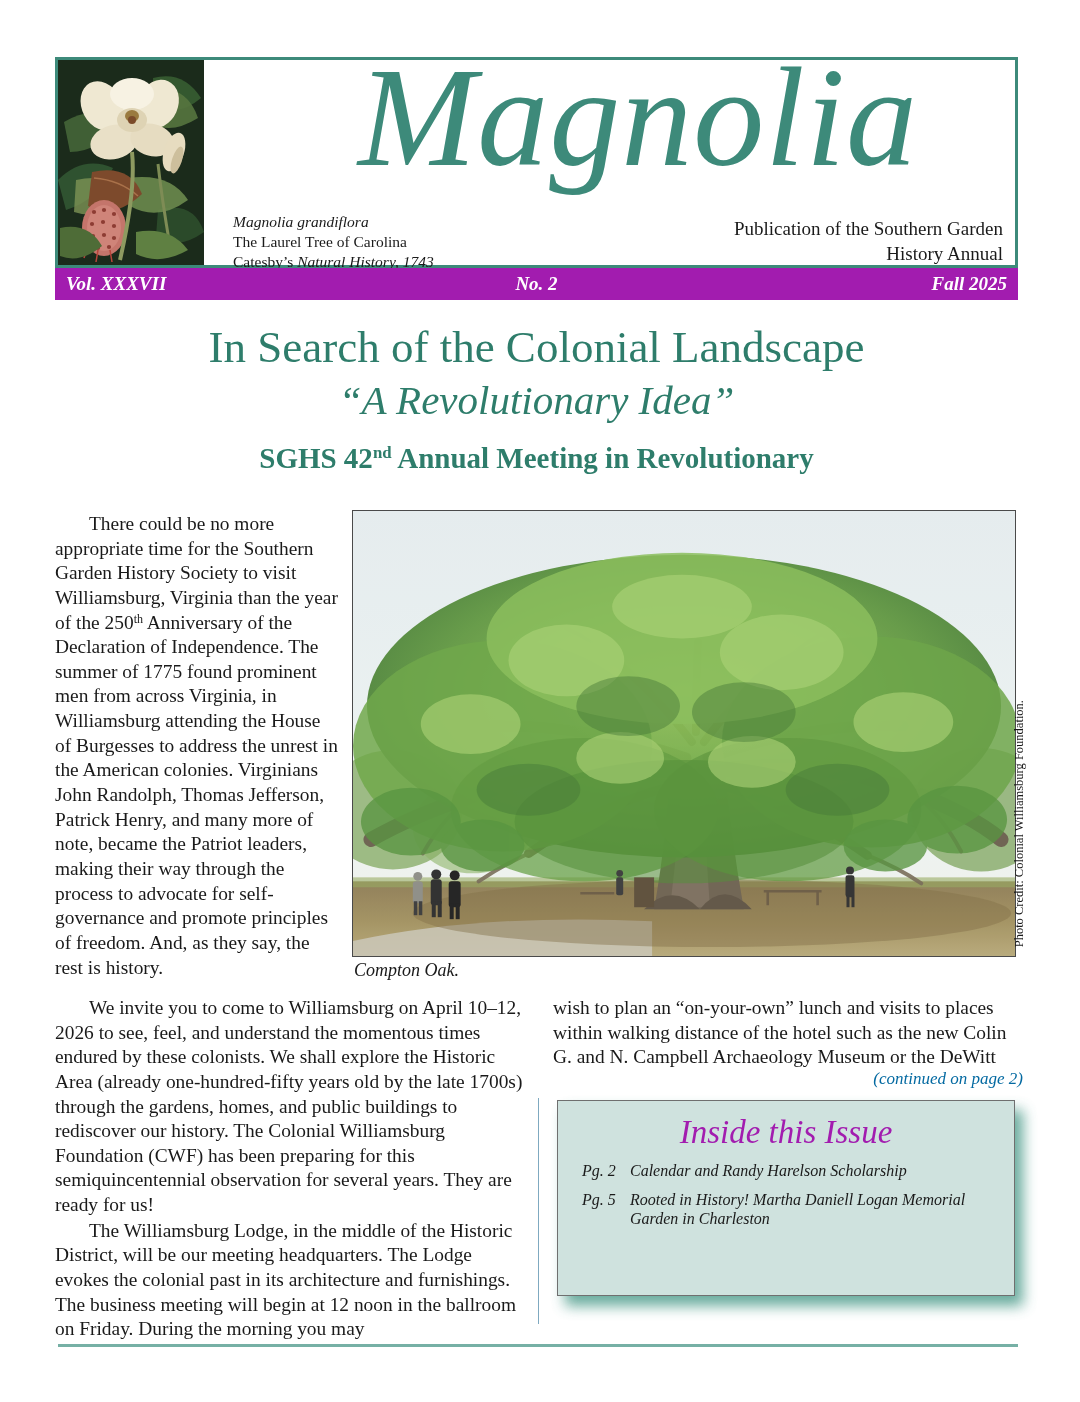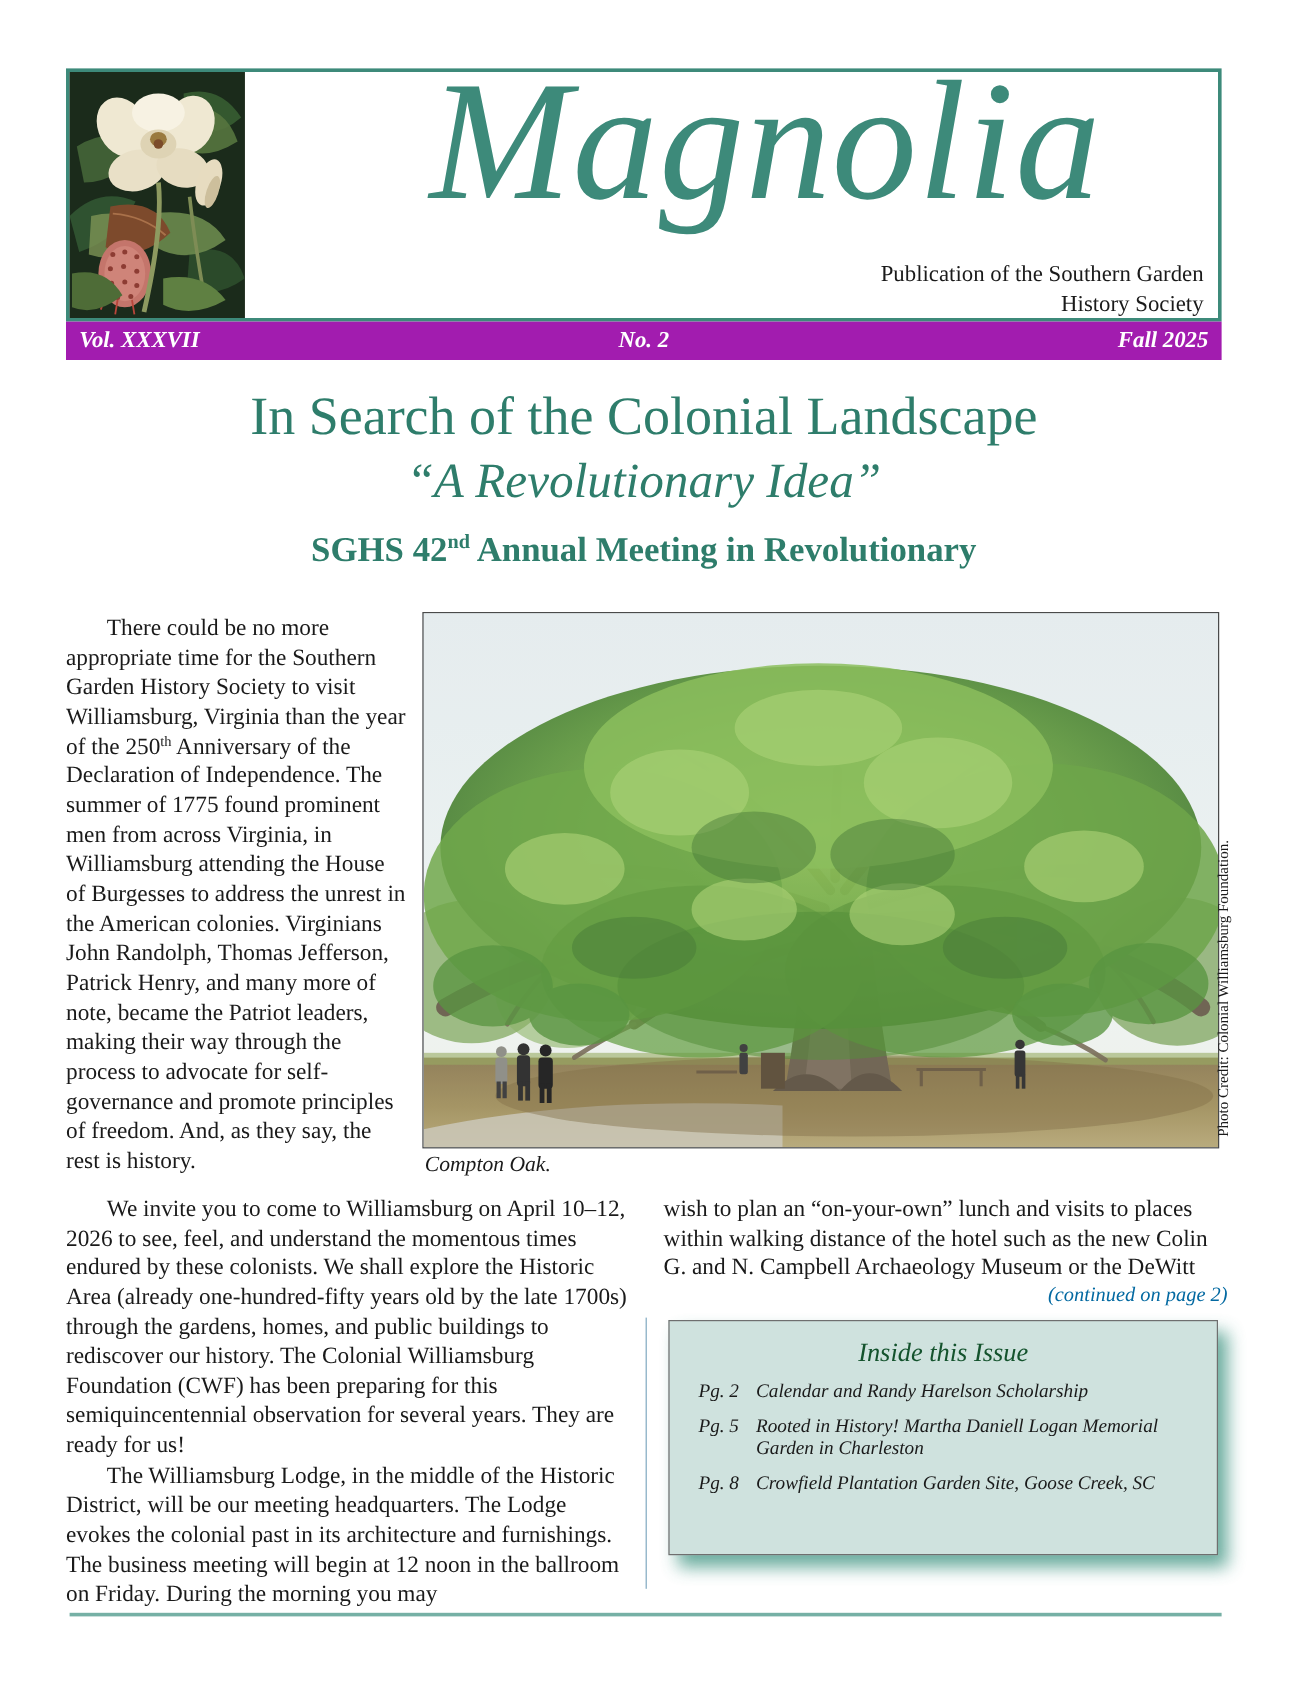--- a/index.html
+++ b/index.html
@@ -227,22 +227,22 @@
     top: 1100px;
     width: 458px;
     height: 196px;
     background: #cfe2de;
     border: 1.5px solid #6f6f6f;
     box-sizing: border-box;
   }
   .inside-title {
     text-align: center;
     font-style: italic;
-    font-size: 22px;
-    color: #14532d;
+    font-size: 33px;
+    color: #a21caf;
     margin-top: 13px;
     margin-bottom: 10px;
   }
   .toc-row {
     display: flex;
     margin: 0 0 9px 0;
     font-style: italic;
     font-size: 16px;
     line-height: 1.22;
     color: #1a1a1a;
@@ -330,24 +330,29 @@
         <path d="M74 92 Q78 130 62 200" stroke="#8d9a60" stroke-width="4" fill="none"></path>
         <path d="M100 104 Q104 140 112 186" stroke="#7e8c55" stroke-width="3" fill="none"></path>
 
         <path d="M78 172 Q112 166 130 190 Q102 206 78 194 Z" fill="#5f8042"></path>
         <path d="M2 168 Q30 162 44 186 Q22 204 2 196 Z" fill="#4e6c37"></path>
       </svg>
     </div>
 
     <div class="wordmark">Magnolia</div>
 
+    <div class="catesby">
+      <div class="it">Magnolia grandiflora</div>
+      <div>The Laurel Tree of Carolina</div>
+      <div><span>Catesby’s </span><span class="it">Natural History, 1743</span></div>
+    </div>
 
     <div class="pubinfo">
       <div>Publication of the Southern Garden</div>
-      <div>History Society</div>
+      <div>History Annual</div>
     </div>
   </div>
 
   <div class="volbar">
     <span class="v-left">Vol. XXXVII</span>
     <span class="v-center">No. 2</span>
     <span class="v-right">Fall 2025</span>
   </div>
 
   <div class="headline">In Search of the Colonial Landscape</div>
@@ -517,21 +522,17 @@
     <div class="inside-title">Inside this Issue</div>
 
     <div class="toc-row">
       <div class="toc-pg">Pg. 2</div>
       <div class="toc-title">Calendar and Randy Harelson Scholarship</div>
     </div>
     <div class="toc-row">
       <div class="toc-pg">Pg. 5</div>
       <div class="toc-title">Rooted in History! Martha Daniell Logan Memorial Garden in Charleston</div>
     </div>
-    <div class="toc-row">
-      <div class="toc-pg">Pg. 8</div>
-      <div class="toc-title">Crowfield Plantation Garden Site, Goose Creek, SC</div>
-    </div>
   </div>
 
   <div class="bottom-rule"></div>
 
 </div>
 
 </body></html>

